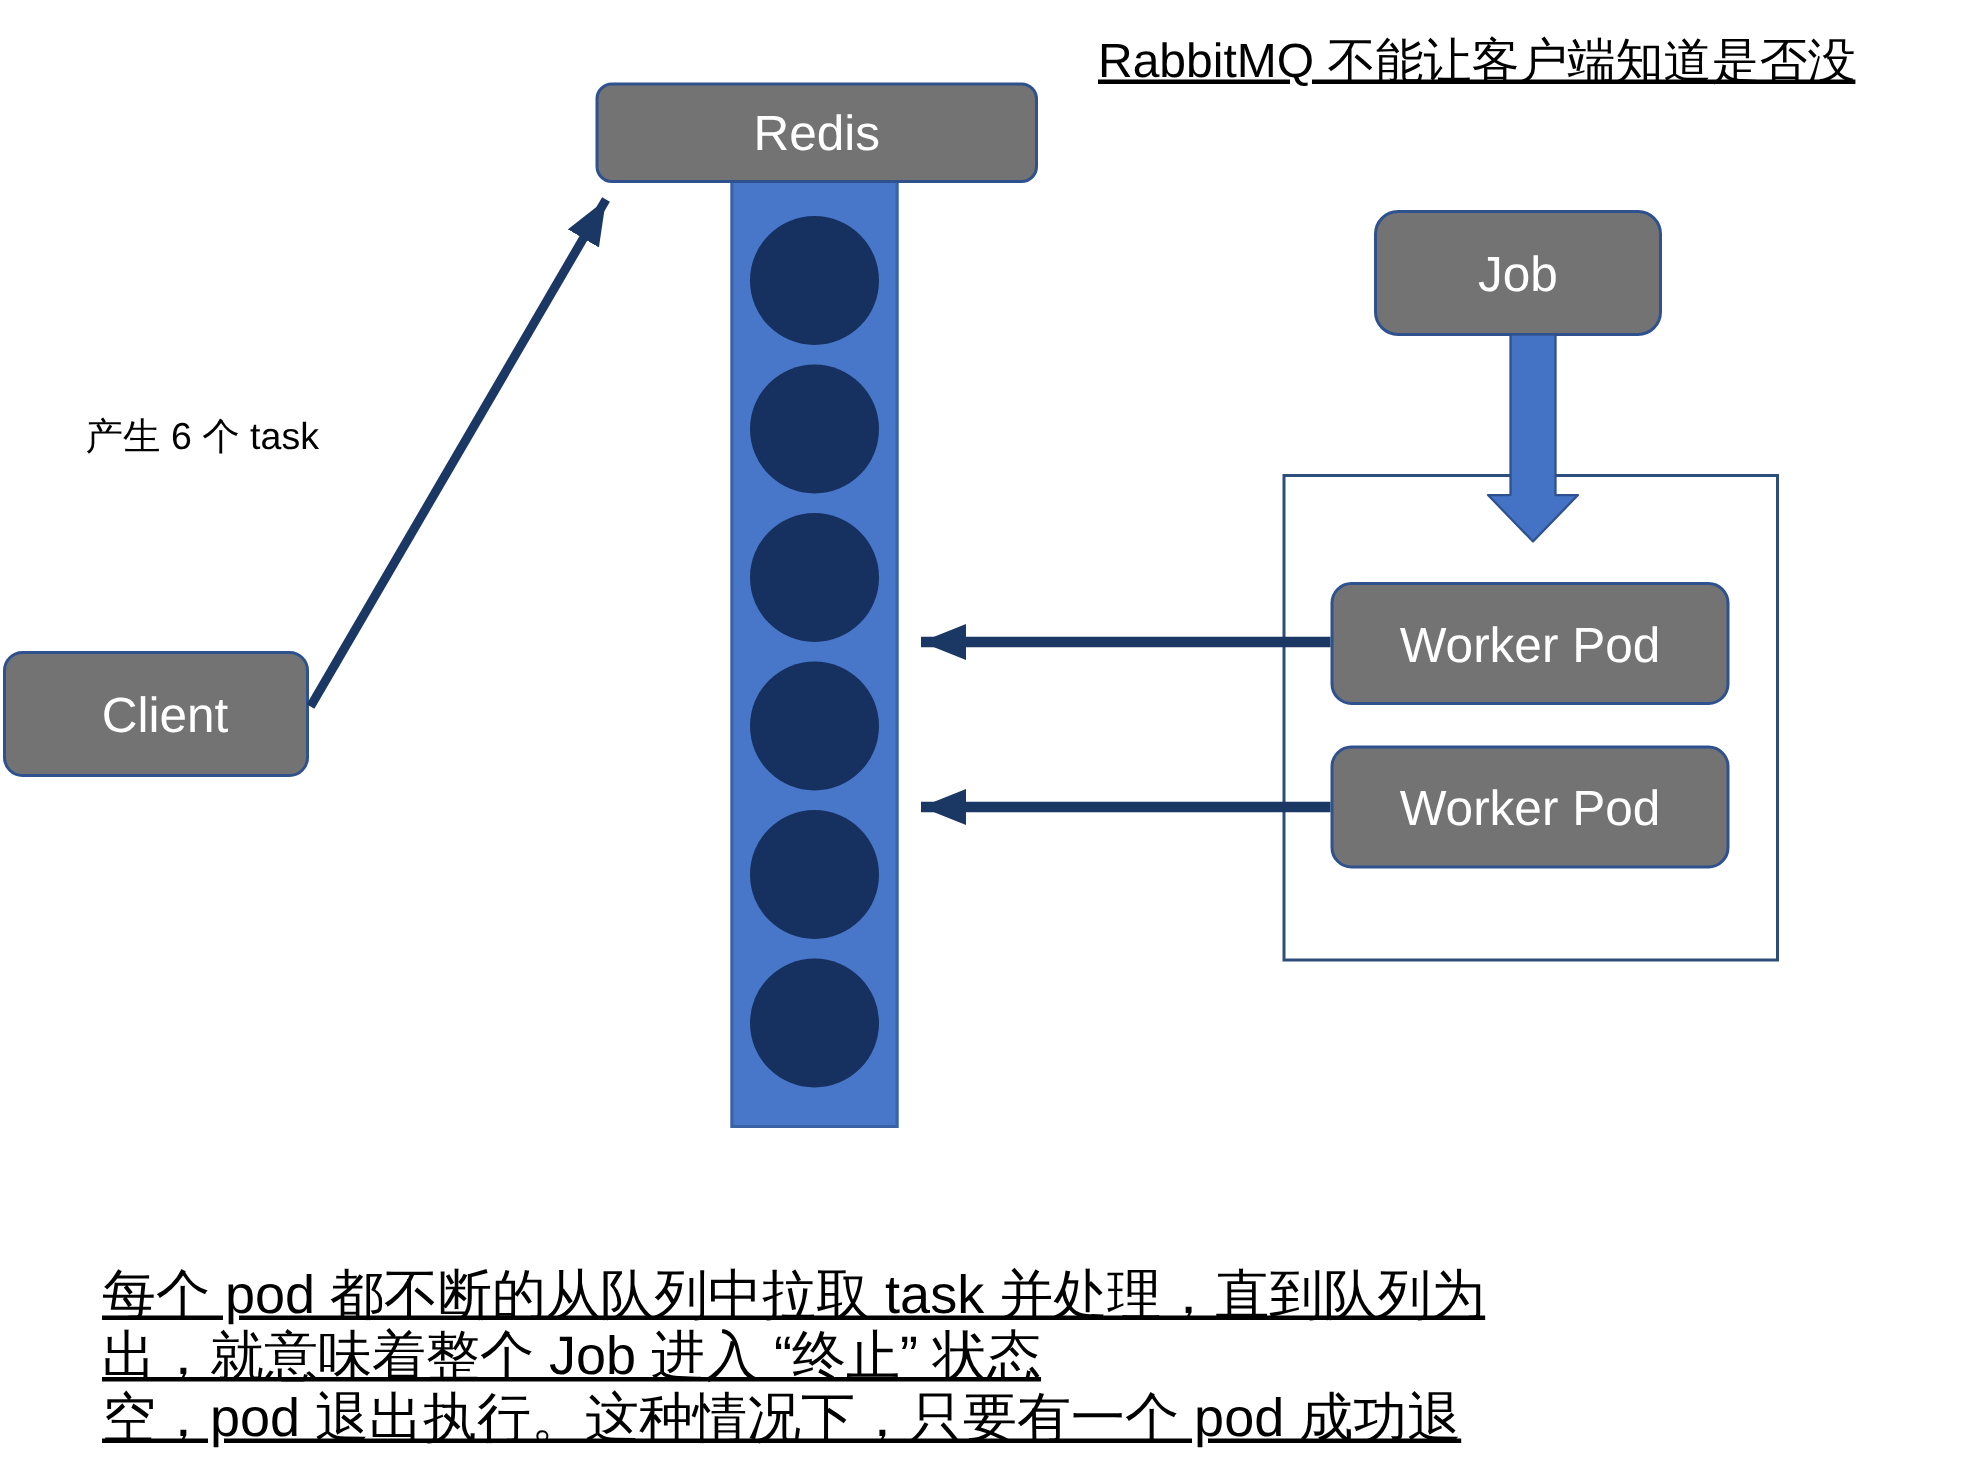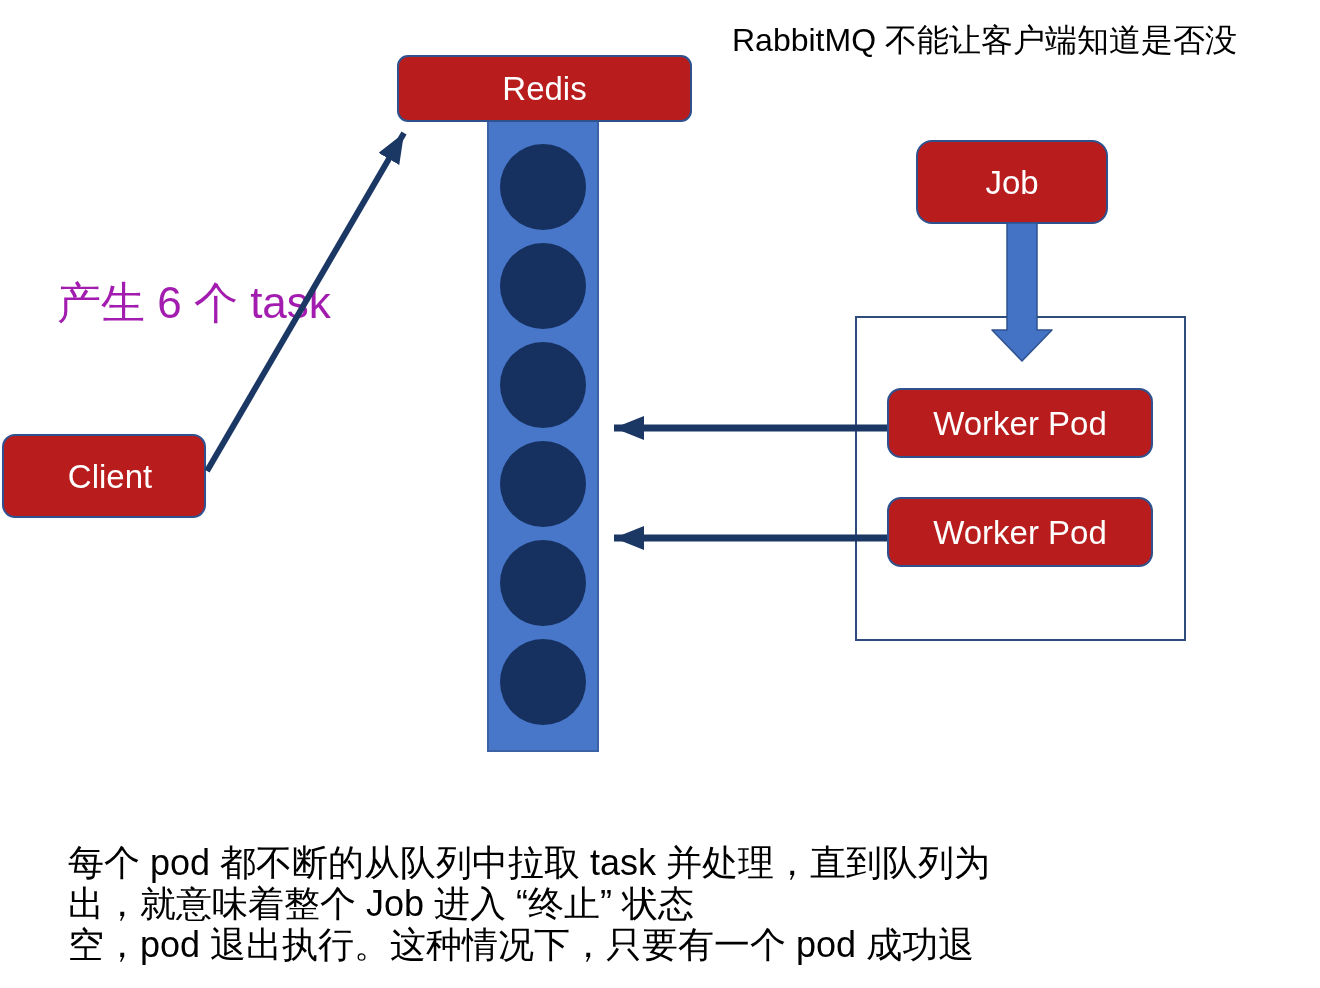--- a/index.html
+++ b/index.html
@@ -11,37 +11,37 @@
   .canvas {
     position: relative;
     width: 1320px;
     height: 988px;
     background: #ffffff;
     overflow: hidden;
   }
   
   .node {
     position: absolute;
-    background: #b91c1c;
+    background: #737373;
     border: 2px solid #2F528F;
     display: flex;
     align-items: center;
     justify-content: center;
     box-sizing: border-box;
   }
   .node .node-label {
     color: #ffffff;
     font-size: 33px;
     line-height: 1;
     white-space: nowrap;
   }
   .redis  { left: 397px; top: 55px;  width: 295px; height: 67px; border-radius: 11px; z-index: 3; }
   .client { left: 2px;   top: 434px; width: 204px; height: 84px; border-radius: 13px; z-index: 3; padding-left: 12px; }
   .job    { left: 916px; top: 140px; width: 192px; height: 84px; border-radius: 16px; z-index: 3; }
-  .pod    { left: 887px; width: 266px; height: 70px; border-radius: 14px; z-index: 3; }
+  .pod    { left: 887px; width: 266px; height: 82px; border-radius: 14px; z-index: 3; }
   .pod1   { top: 388px; }
   .pod2   { top: 497px; }
 
   
   .queue-column {
     position: absolute;
     left: 487px; top: 120px;
     width: 112px; height: 632px;
     background: #4876C8;
     border: 2px solid #3A62A5;
@@ -65,29 +65,29 @@
     position: absolute;
     left: 855px; top: 316px;
     width: 331px; height: 325px;
     border: 2px solid #2E4D7B;
     box-sizing: border-box;
     background: transparent;
     z-index: 1;
   }
 
   
-  .note { position: absolute; color: #000000; z-index: 4; }
+  .note { position: absolute; color: #000000; z-index: 4; text-decoration: underline; }
   .note .note-line { white-space: nowrap; }
   .note-top-right { left: 732px; top: 20px; font-size: 32px; line-height: 40px; }
   .note-bottom    { left: 68px;  top: 842px; font-size: 36px; line-height: 41px; }
   .produce-label  {
     position: absolute;
     left: 57px; top: 274px;
-    font-size: 44px;
-    color: #a21caf;
+    font-size: 25px;
+    color: #000000;
     white-space: nowrap;
     z-index: 4;
   }
 
   
   .arrows-layer {
     position: absolute;
     left: 0; top: 0;
     z-index: 5;
     pointer-events: none;

